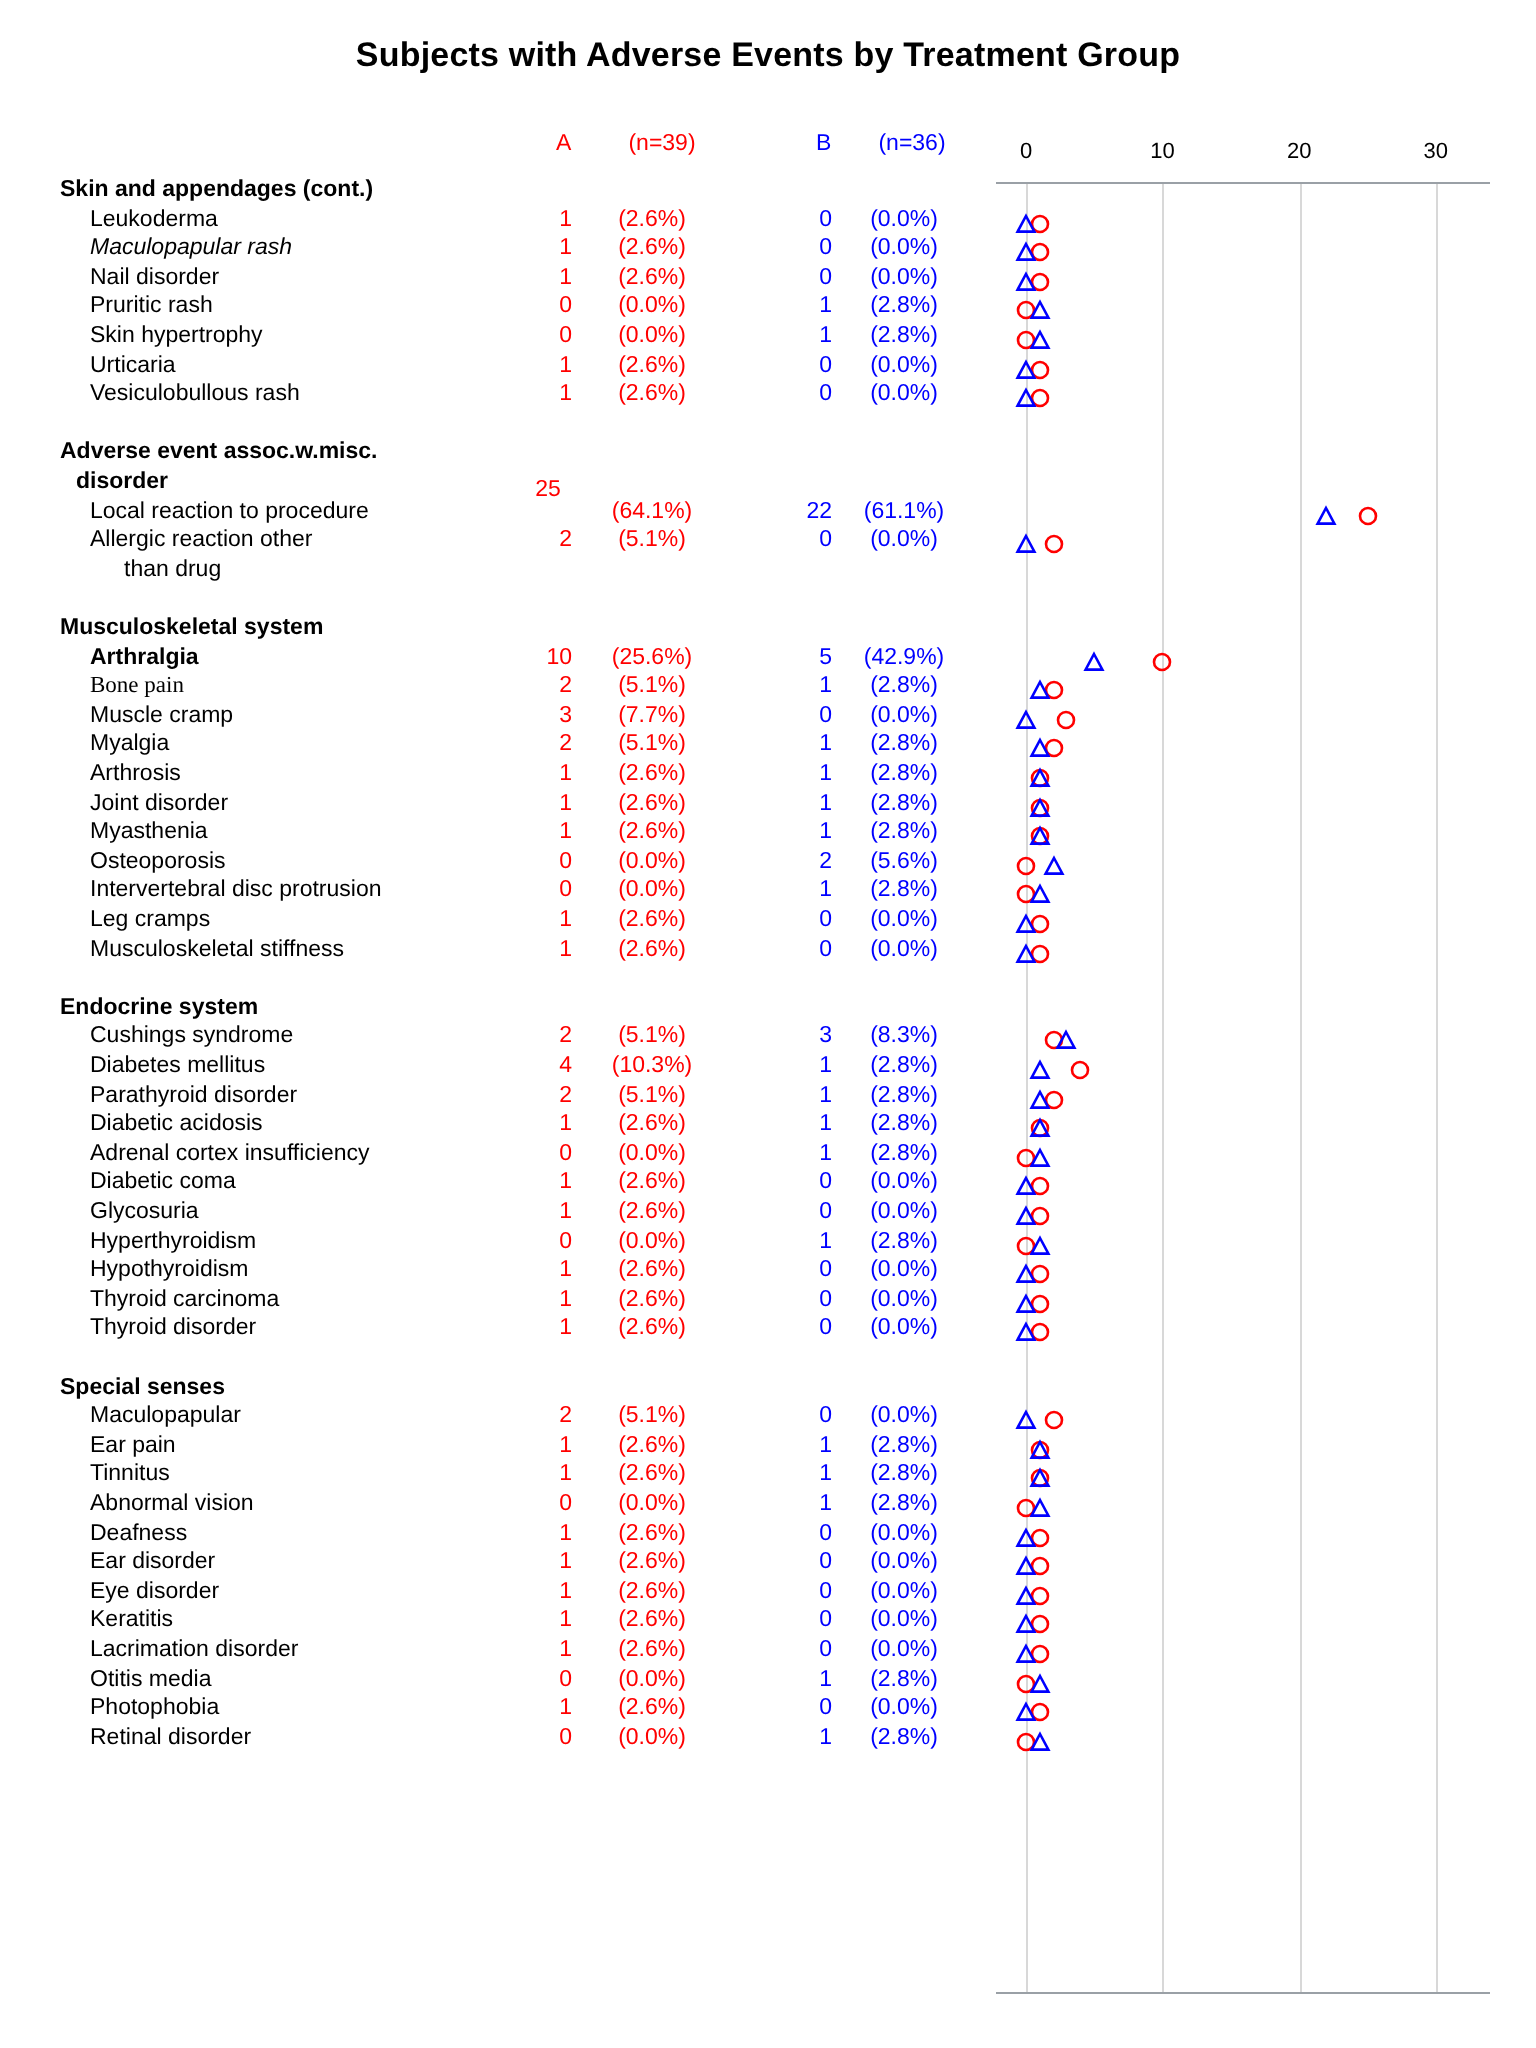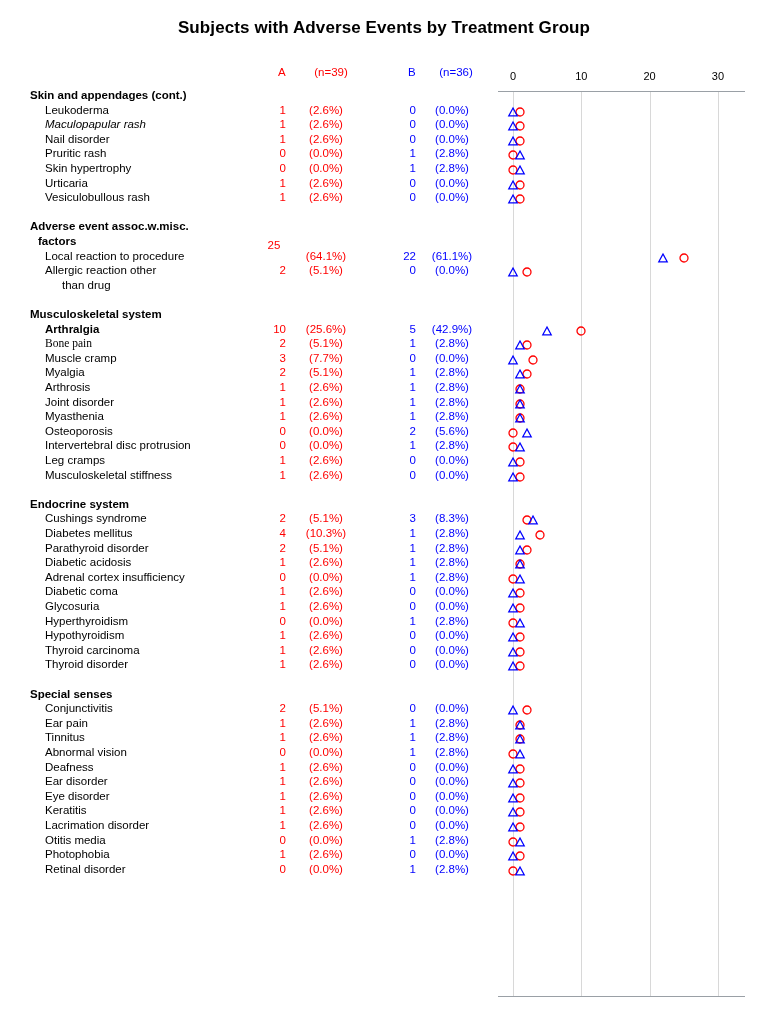--- a/index.html
+++ b/index.html
@@ -115,21 +115,21 @@
     <div class="num a c-an" style="top: 176.6px;">1</div>
     <div class="num a c-ap" style="top: 176.6px;">(2.6%)</div>
     <div class="num b c-bn" style="top: 176.6px;">0</div>
     <div class="num b c-bp" style="top: 176.6px;">(0.0%)</div>
     <div class="term" style="top: 191.2px;">Vesiculobullous rash</div>
     <div class="num a c-an" style="top: 191.2px;">1</div>
     <div class="num a c-ap" style="top: 191.2px;">(2.6%)</div>
     <div class="num b c-bn" style="top: 191.2px;">0</div>
     <div class="num b c-bp" style="top: 191.2px;">(0.0%)</div>
     <div class="sect-head" style="top: 220.4px;">Adverse event assoc.w.misc.</div>
-    <div class="sect-head indent2" style="top: 235px;">factors</div>
+    <div class="sect-head indent2" style="top: 235px;">disorder</div>
     <div class="term" style="top: 249.6px;">Local reaction to procedure</div>
     <div class="num a c-an" style="top: 239px; text-align: center;">25</div>
     <div class="num a c-ap" style="top: 249.6px;">(64.1%)</div>
     <div class="num b c-bn" style="top: 249.6px;">22</div>
     <div class="num b c-bp" style="top: 249.6px;">(61.1%)</div>
     <div class="term" style="top: 264.2px;">Allergic reaction other</div>
     <div class="term cont" style="top: 278.8px;">than drug</div>
     <div class="num a c-an" style="top: 264.2px;">2</div>
     <div class="num a c-ap" style="top: 264.2px;">(5.1%)</div>
     <div class="num b c-bn" style="top: 264.2px;">0</div>
@@ -240,21 +240,21 @@
     <div class="num a c-an" style="top: 643.8px;">1</div>
     <div class="num a c-ap" style="top: 643.8px;">(2.6%)</div>
     <div class="num b c-bn" style="top: 643.8px;">0</div>
     <div class="num b c-bp" style="top: 643.8px;">(0.0%)</div>
     <div class="term" style="top: 658.4px;">Thyroid disorder</div>
     <div class="num a c-an" style="top: 658.4px;">1</div>
     <div class="num a c-ap" style="top: 658.4px;">(2.6%)</div>
     <div class="num b c-bn" style="top: 658.4px;">0</div>
     <div class="num b c-bp" style="top: 658.4px;">(0.0%)</div>
     <div class="sect-head" style="top: 687.6px;">Special senses</div>
-    <div class="term" style="top: 702.2px;">Conjunctivitis</div>
+    <div class="term" style="top: 702.2px;">Maculopapular</div>
     <div class="num a c-an" style="top: 702.2px;">2</div>
     <div class="num a c-ap" style="top: 702.2px;">(5.1%)</div>
     <div class="num b c-bn" style="top: 702.2px;">0</div>
     <div class="num b c-bp" style="top: 702.2px;">(0.0%)</div>
     <div class="term" style="top: 716.8px;">Ear pain</div>
     <div class="num a c-an" style="top: 716.8px;">1</div>
     <div class="num a c-ap" style="top: 716.8px;">(2.6%)</div>
     <div class="num b c-bn" style="top: 716.8px;">1</div>
     <div class="num b c-bp" style="top: 716.8px;">(2.8%)</div>
     <div class="term" style="top: 731.4px;">Tinnitus</div>

